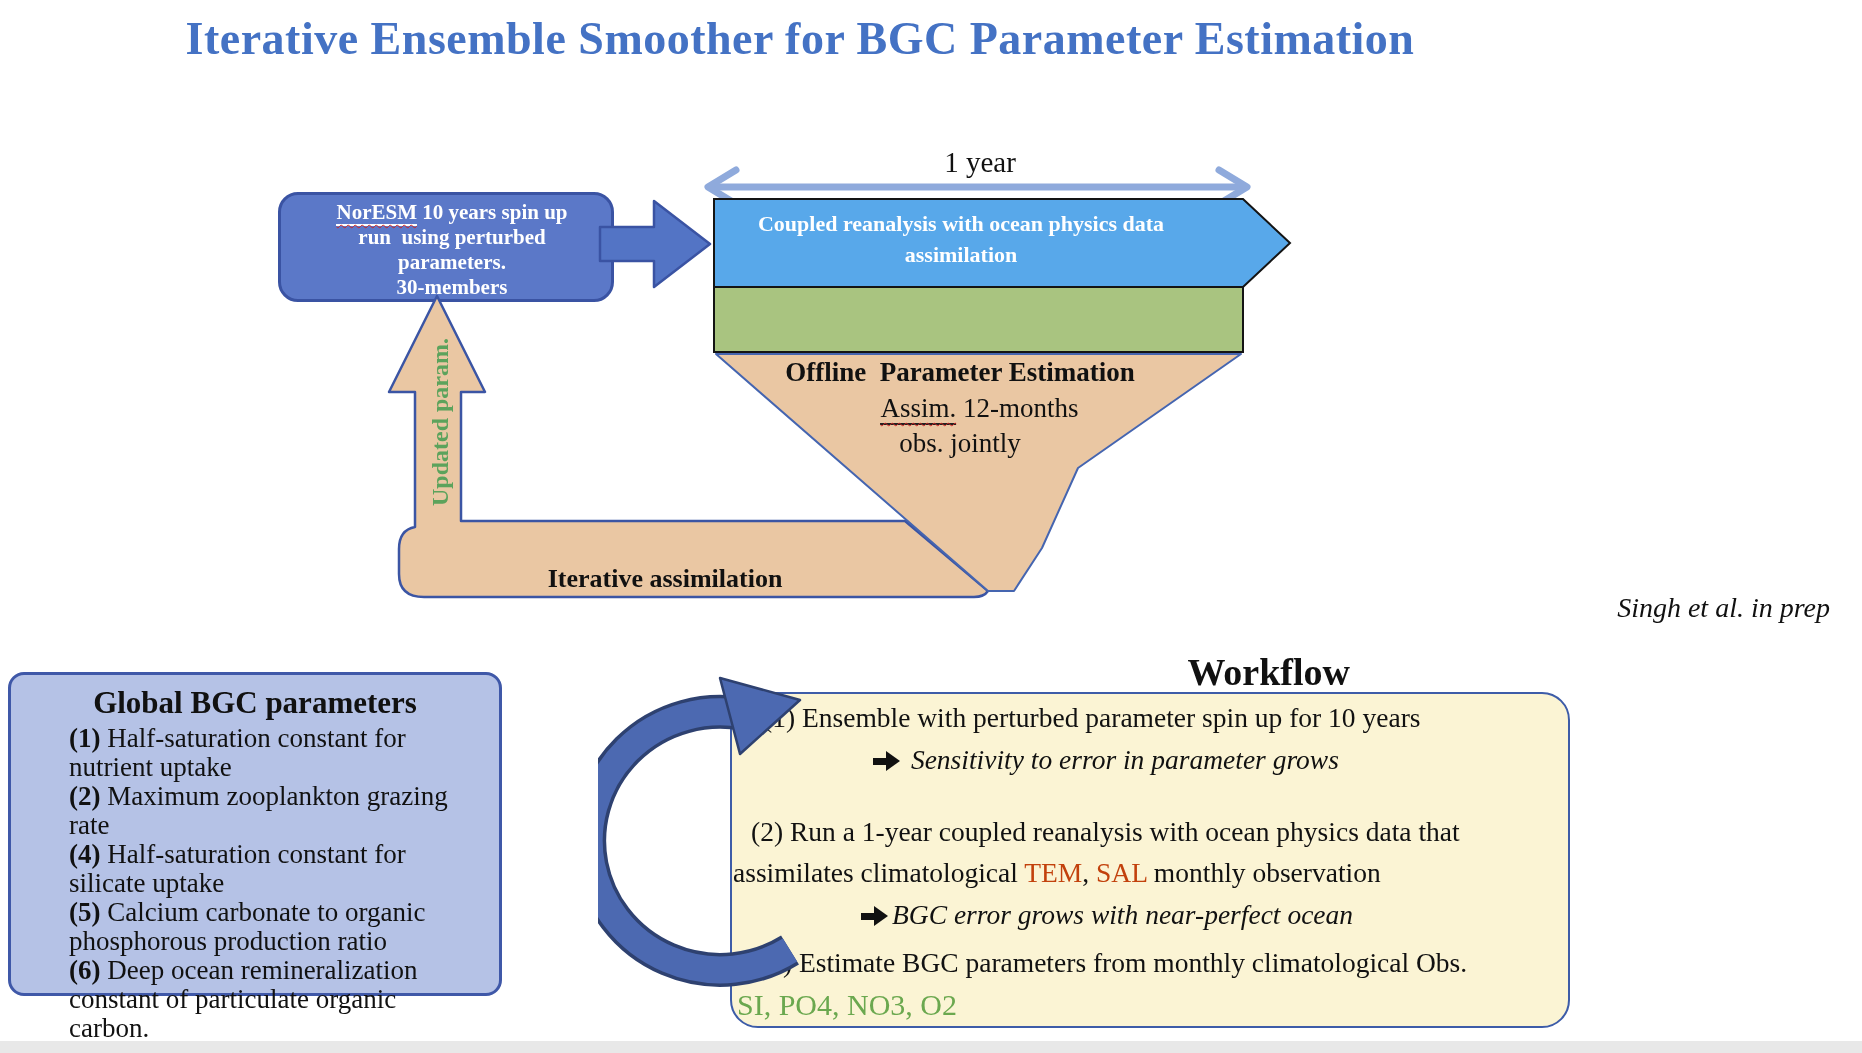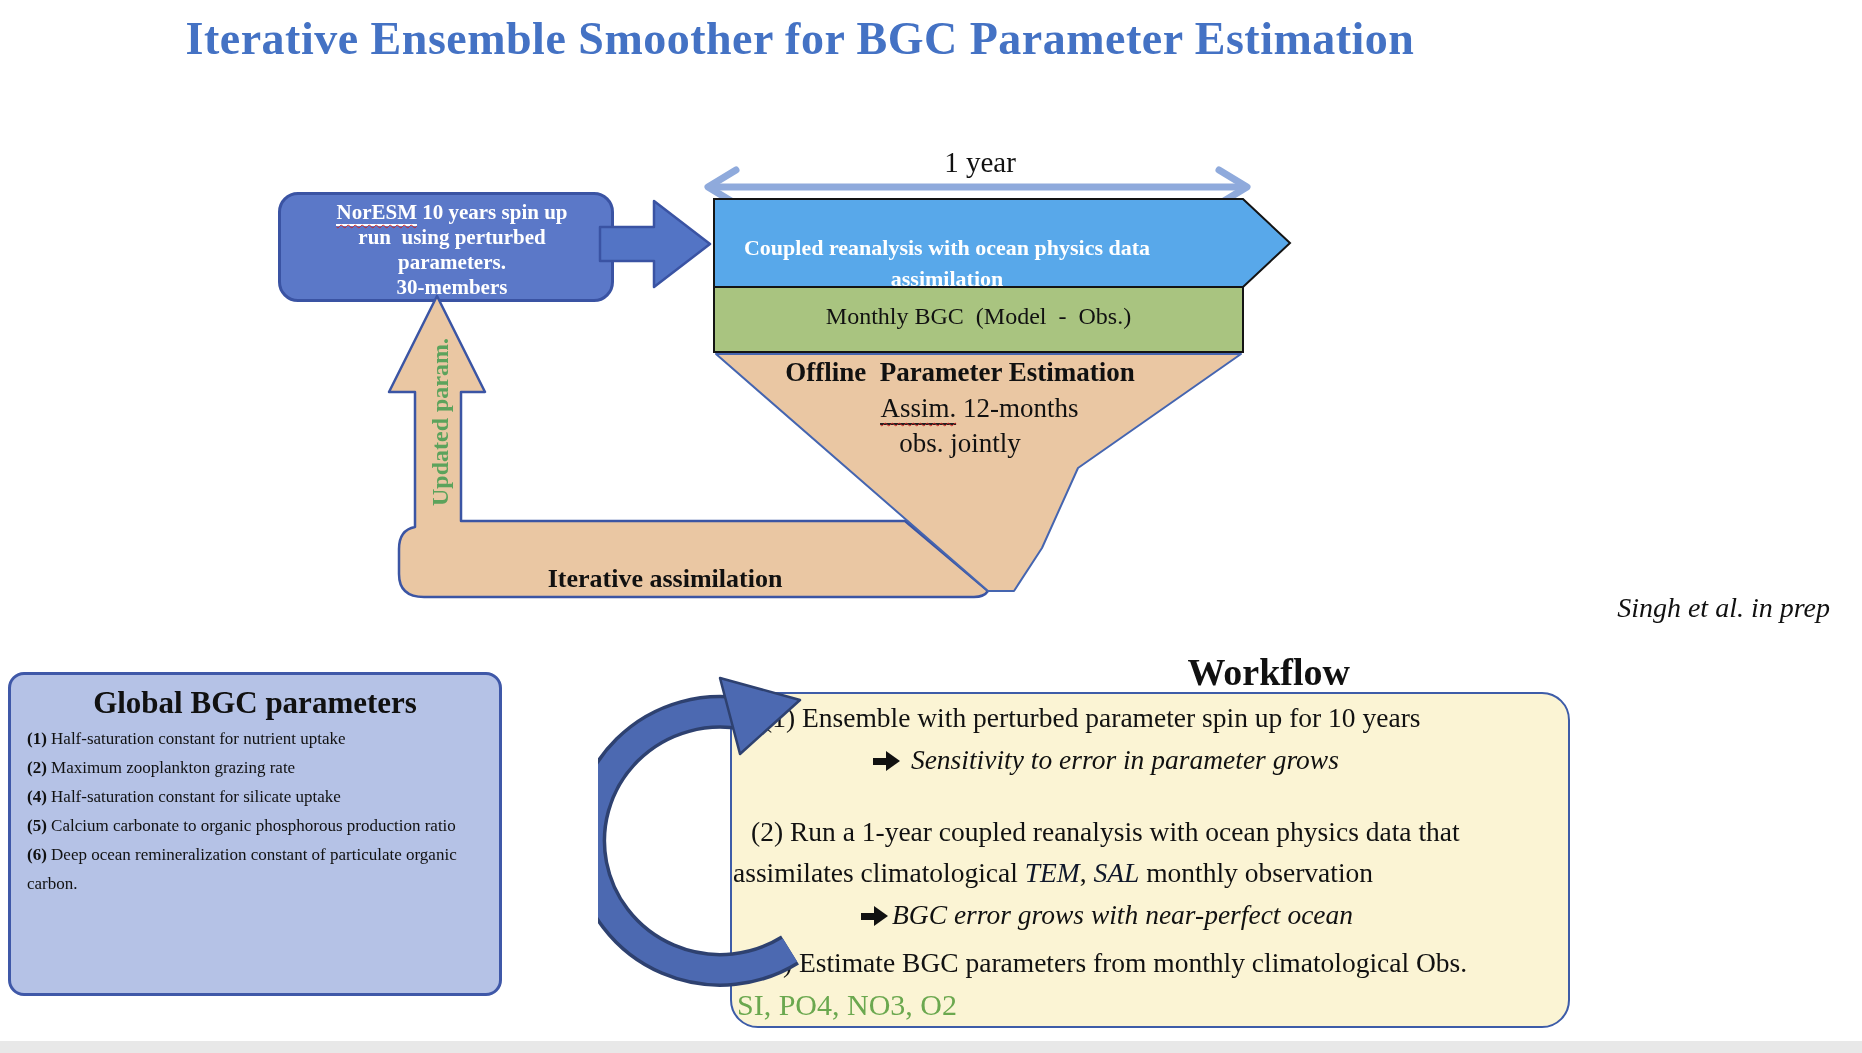--- a/index.html
+++ b/index.html
@@ -26,59 +26,59 @@
     background:#5B78C8; border:3px solid #3A53A3; border-radius:20px;
     z-index:1; color:#ffffff; font-weight:bold; font-size:21px; line-height:25px;
     text-align:center; padding-top:5px;padding-left:12px;
   }
   .spell-white { border-bottom:2px solid #fff; text-decoration:underline wavy #cc2222 1px; text-underline-offset:5px; }
   .spell-dark  { border-bottom:2px solid #222; text-decoration:underline wavy #cc2222 1px; text-underline-offset:5px;margin-left:39px; }
 
   .overlay { z-index:3; }
 
   .one-year { left:880px; top:146px; width:200px; font-size:29px; }
-  .coupled-text { left:682px; top:208px; width:530px; color:#fff; font-weight:bold; font-size:22px; line-height:31px;margin-top:24px; }
+  .coupled-text { left:696px; top:208px; width:530px; color:#fff; font-weight:bold; font-size:22px; line-height:31px; }
   .monthly-text { left:714px; top:303px; width:529px; font-size:24px; }
   .funnel-line1 { left:710px; top:357px; width:500px; font-weight:bold; font-size:27px; }
   .funnel-line2 { left:710px; top:393px; width:500px; font-size:27px; }
   .funnel-line3 { left:710px; top:428px; width:500px; font-size:27px; }
   .iterative-label { left:430px; top:564px; width:470px; font-weight:bold; font-size:26px; }
   .updated-param {
     left:325px; top:409px; width:230px; height:26px; text-align:center;
     transform:rotate(-90deg); transform-origin:center;
     color:#5CA35C; font-weight:bold; font-size:24px;
   }
   .citation { left:1500px; top:592px; width:330px; text-align:right; font-style:italic; font-size:28px; }
 
   
   .bgc-box {
     left:8px; top:672px; width:488px; height:318px;
     background:#B5C2E6; border:3px solid #3F58A8; border-radius:16px;
     z-index:1; padding:0;
   }
   .bgc-title { margin:10px 10px 3px 10px; text-align:center; font-size:31px; font-weight:bold; }
-  .bgc-list { padding:0 16px; font-size:17px; line-height:29px; }
+  .bgc-list { padding:0 16px; font-size:27px; line-height:29px;margin-left:42px; }
   .bgc-item b { font-weight:bold; }
 
   
   .workflow-heading { left:950px; top:650px; width:400px; text-align:right; font-weight:bold; font-size:38px; }
   .workflow-box {
     left:730px; top:692px; width:836px; height:332px;
     background:#FBF4D4; border:2.5px solid #3D5CA8; border-radius:28px; z-index:1;
   }
   .wf { font-size:27.5px; z-index:3; white-space:nowrap; }
   .wf-italic { font-style:italic; }
   .w1  { left:763px; top:702px; }
   .w1n { left:873px; top:744px; }
   .w2a { left:751px; top:816px; }
   .w2b { left:733px; top:857px; }
   .w2c { left:861px; top:899px; }
   .w3  { left:760px; top:947px; }
   .w3v { left:737px; top:988px; color:#6BA84F; font-size:30px; }
-  .blue-var { color:#0f172a;font-style:italic; }
+  .blue-var { color:#c2410c; }
 
   
   .note-arrow { display:inline-block; position:relative; width:27px; height:20px; margin-right:4px; vertical-align:-2px; }
   .note-arrow::before { content:""; position:absolute; left:0; top:7px; width:14px; height:7px; background:#111; }
   .note-arrow::after  { content:""; position:absolute; left:13px; top:0;
     border-left:14px solid #111; border-top:10px solid transparent; border-bottom:10px solid transparent; }
 
   .cycle-svg { left:598px; top:658px; z-index:4; pointer-events:none; }
 
   .bottom-bar { left:0; top:1041px; width:1862px; height:12px; background:#E8E8E8; z-index:5; }
@@ -116,21 +116,20 @@
     <path d="M 716,354 L 1241,354 L 1078,468 L 1042,548 L 1014,591 L 988,591 Z" fill="#EAC7A3" stroke="#4565B0" stroke-width="2" stroke-linejoin="round"></path>
   </svg>
 
   <div class="abs overlay one-year center">1 year</div>
 
   <div class="abs overlay coupled-text center">
     <div>Coupled reanalysis with ocean physics data</div>
     <div>assimilation</div>
   </div>
 
-  <div class="abs overlay monthly-text center pre">Monthly BGC  (Model  -  Obs.)</div>
 
   <div class="abs overlay funnel-line1 center pre">Offline  Parameter Estimation</div>
   <div class="abs overlay funnel-line2 center"><span class="spell-dark">Assim.</span><span> 12-months</span></div>
   <div class="abs overlay funnel-line3 center">obs. jointly</div>
 
   <div class="abs overlay iterative-label center">Iterative assimilation</div>
 
   <div class="abs overlay updated-param">Updated param.</div>
 
   <div class="abs overlay citation">Singh et al. in prep</div>

